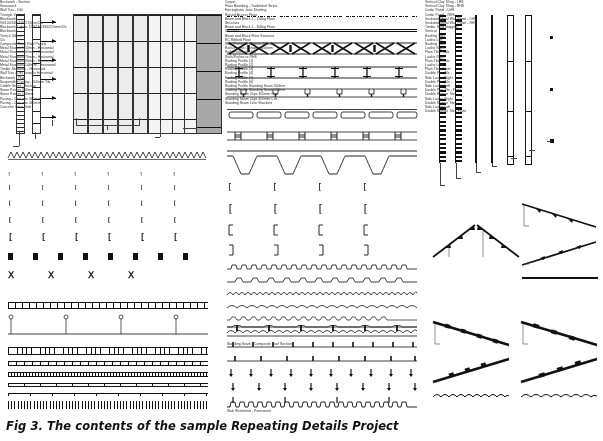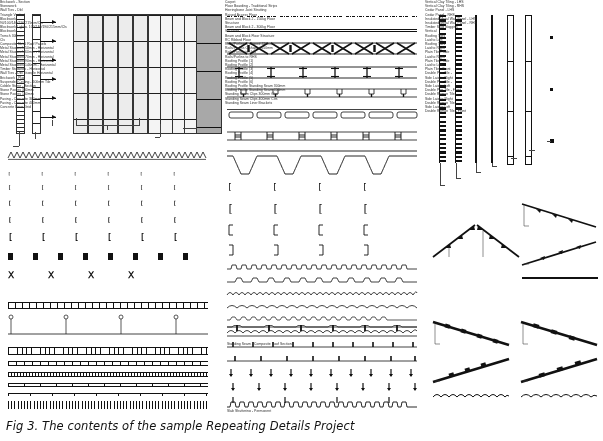--- a/index.html
+++ b/index.html
@@ -84,21 +84,21 @@
     border-left:1.4px solid #111;
   }
   .solidbar{position:absolute;width:1.6px;background:#111;}
   .panel{position:absolute;width:5px;border:0.8px solid #111;background:#fff;}
   .panel .seg{position:absolute;left:-0.8px;right:-0.8px;border-top:1.2px solid #111;}
 
   
   #caption{
     position:absolute;left:6px;top:419px;width:590px;
     font-family:"DejaVu Sans",sans-serif;
-    font-style:italic;font-weight:400;font-size:11.5px;color:#111;
+    font-style:italic;font-weight:700;font-size:11.5px;color:#111;
     letter-spacing:0.1px;white-space:nowrap;
   }
 </style>
 </head>
 <body>
 
 <div id="figure">
 
   <div class="col" id="col-left">
 

